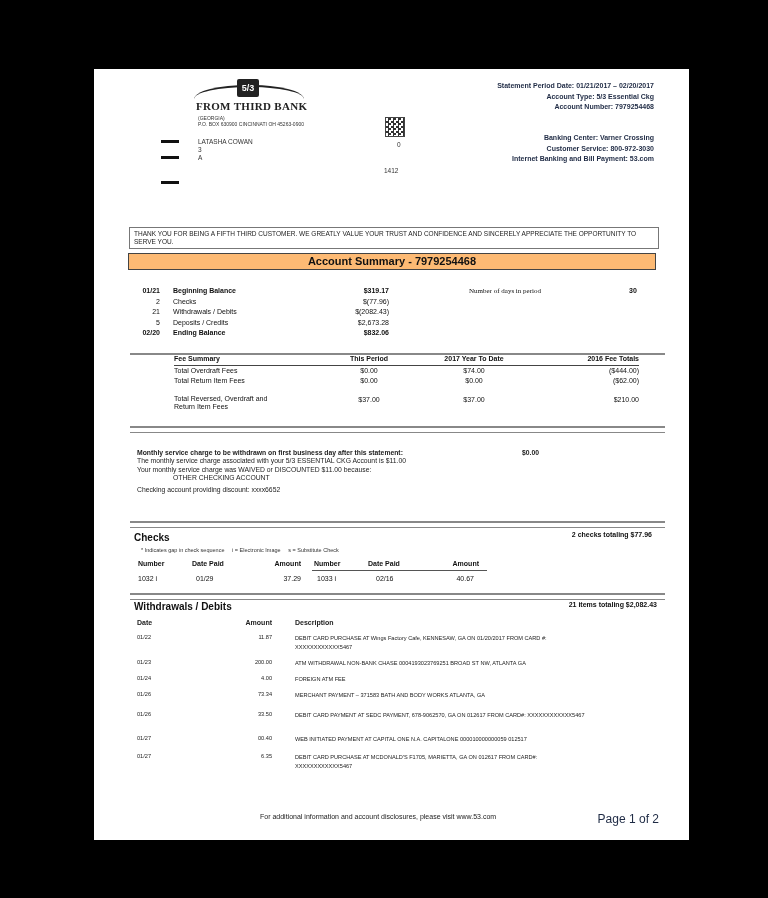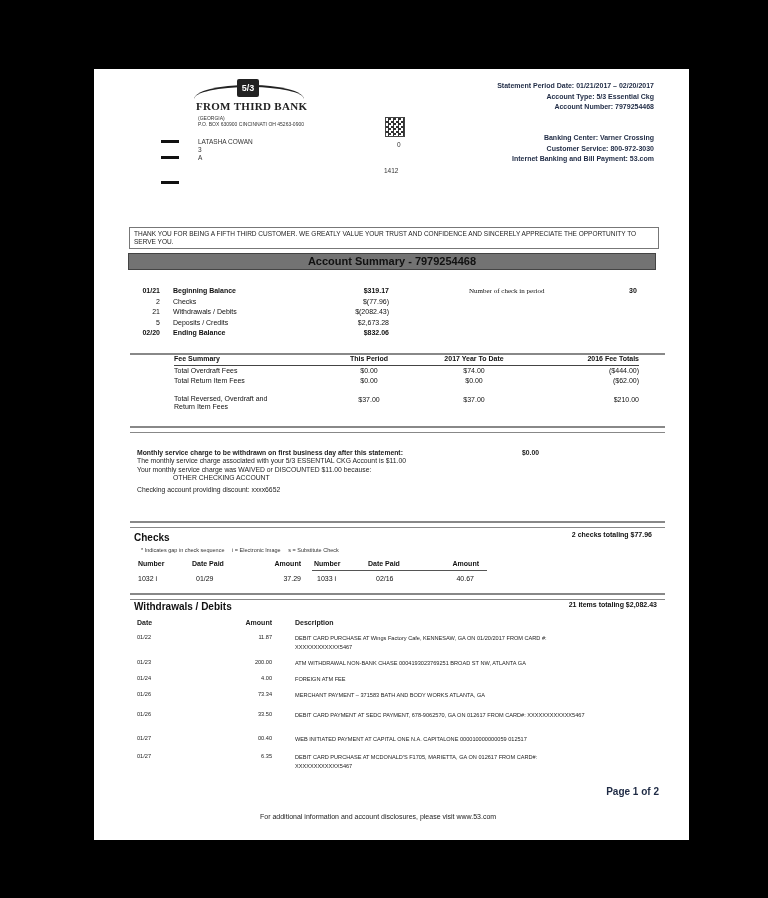--- a/index.html
+++ b/index.html
@@ -9,21 +9,21 @@
   .logo-wrap { left:100px; top:10px; width:110px; height:30px; }
   .logo-arc { position:absolute; left:0; top:6px; width:110px; height:20px; border-top:2px solid #222; border-radius:55px 55px 0 0 / 14px 14px 0 0; }
   .logo-box { position:absolute; left:43px; top:0; width:22px; height:18px; background:#222; border-radius:2px; color:#fff; font-size:9px; font-weight:bold; text-align:center; line-height:18px; }
   .bank-name { left:102px; top:31px; font-family:"Liberation Serif", serif; font-size:11px; font-weight:bold; letter-spacing:0.3px; color:#222; }
   .tiny { font-size:5px; color:#333; line-height:6px; }
   .addr { font-size:6.5px; color:#333; line-height:8px; }
   .dash { width:18px; height:3px; background:#111; }
   .qr { width:18px; height:18px; background:repeating-conic-gradient(#333 0 25%, #fff 0 50%) 0 0/5px 5px; border:1px solid #444; }
   .hdr-right { right:35px; text-align:right; font-size:7px; font-weight:bold; color:#1e2a44; line-height:10.5px; }
   .thanks { left:35px; top:158px; width:520px; border:1px solid #777; padding:2px 4px; font-size:6.5px; line-height:8px; color:#222; }
-  .summary-bar { left:34px; top:184px; width:526px; height:15px; background:#737373; border:1px solid #444; text-align:center; font-size:11px; font-weight:bold; line-height:15px; }
+  .summary-bar { left:34px; top:184px; width:526px; height:15px; background:#fdba74; border:1px solid #444; text-align:center; font-size:11px; font-weight:bold; line-height:15px; }
   .sum-row { font-size:7px; line-height:10.5px; }
   .b { font-weight:bold; }
   .rule-dbl { height:4px; border-top:2px solid #888; border-bottom:1px solid #888; }
   .fee-table { left:80px; top:285px; width:465px; font-size:7px; border-collapse:collapse; }
   .fee-table td, .fee-table th { padding:0; line-height:10.5px; vertical-align:top; }
   .fee-table th { font-weight:bold; border-bottom:1px solid #444; }
   .svc { left:43px; top:380px; font-size:6.8px; line-height:8.3px; color:#222; }
   .sect-title { font-size:10px; font-weight:bold; }
   .checks-legend { left:47px; top:478px; font-size:5.5px; color:#333; }
   .chk { position:absolute; font-size:7px; }
@@ -93,21 +93,21 @@
       <span class="abs" style="left:0;width:26px;text-align:right;">5</span>
       <span class="abs" style="left:39px;">Deposits / Credits</span>
       <span class="abs" style="left:200px;width:55px;text-align:right;">$2,673.28</span>
     </div>
     <div class="sum-row b" style="position:relative;height:10.5px;">
       <span class="abs" style="left:0;width:26px;text-align:right;">02/20</span>
       <span class="abs" style="left:39px;">Ending Balance</span>
       <span class="abs" style="left:200px;width:55px;text-align:right;">$832.06</span>
     </div>
   </div>
-  <div class="abs sum-row" style="left:375px;top:217px;font-family:'Liberation Serif',serif;">Number of check in period</div>
+  <div class="abs sum-row" style="left:375px;top:217px;font-family:'Liberation Serif',serif;">Number of days in period</div>
   <div class="abs sum-row b" style="left:535px;top:217px;">30</div>
 
   <div class="abs rule-dbl" style="left:36px;top:284px;width:535px;height:0;border-bottom:none;border-top:2px solid #888;"></div>
   <table class="abs fee-table">
     <tbody>
         <tr>
       <th style="text-align:left;width:150px;">Fee Summary</th>
       <th style="text-align:center;width:90px;">This Period</th>
       <th style="text-align:center;width:120px;">2017 Year To Date</th>
       <th style="text-align:right;">2016 Fee Totals</th>
@@ -207,14 +207,14 @@
     <span class="wd-amt">00.40</span>
     <span class="wd-desc" style="width:330px;">WEB INITIATED PAYMENT AT CAPITAL ONE N.A. CAPITALONE 000010000000059 012517</span>
   </div>
   <div class="wd-row" style="top:684px;">
     <span class="wd-date">01/27</span>
     <span class="wd-amt">6.35</span>
     <span class="wd-desc">DEBIT CARD PURCHASE AT MCDONALD'S F1705, MARIETTA, GA ON 012617 FROM CARD#: XXXXXXXXXXXX5467</span>
   </div>
 
   <div class="abs" style="left:166px;top:744px;font-size:7px;color:#222;">For additional information and account disclosures, please visit www.53.com</div>
-  <div class="abs" style="right:30px;top:717px;font-size:10px;font-weight:bold;color:#1e2a44;">Page 1 of 2</div>
+  <div class="abs" style="right:30px;top:743px;font-size:12px;font-weight:normal;color:#1e2a44;">Page 1 of 2</div>
 </div>
 
 </body></html>

